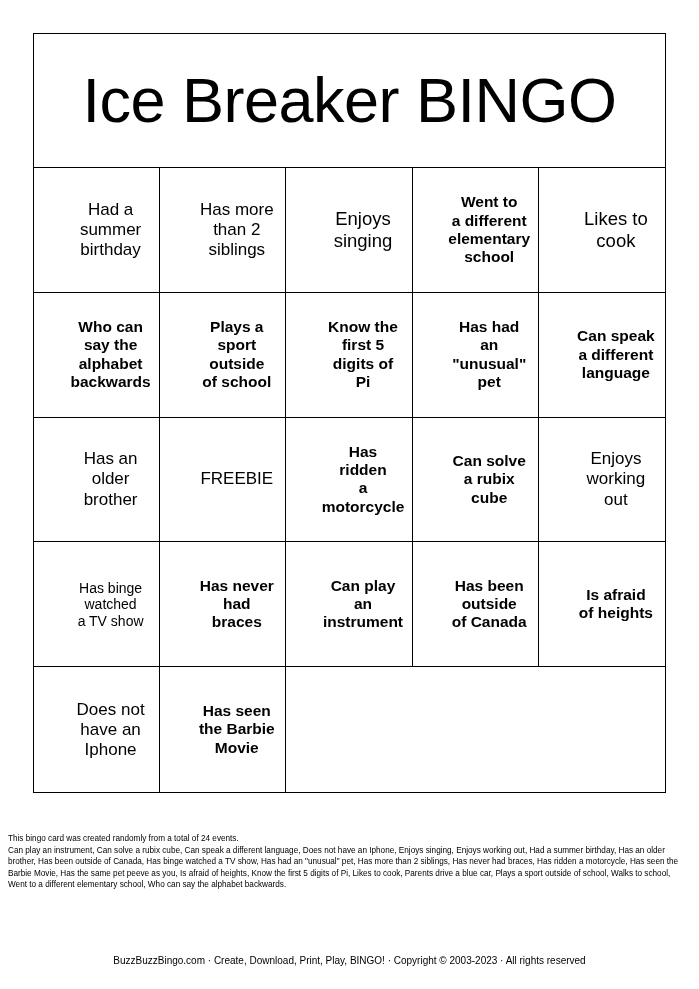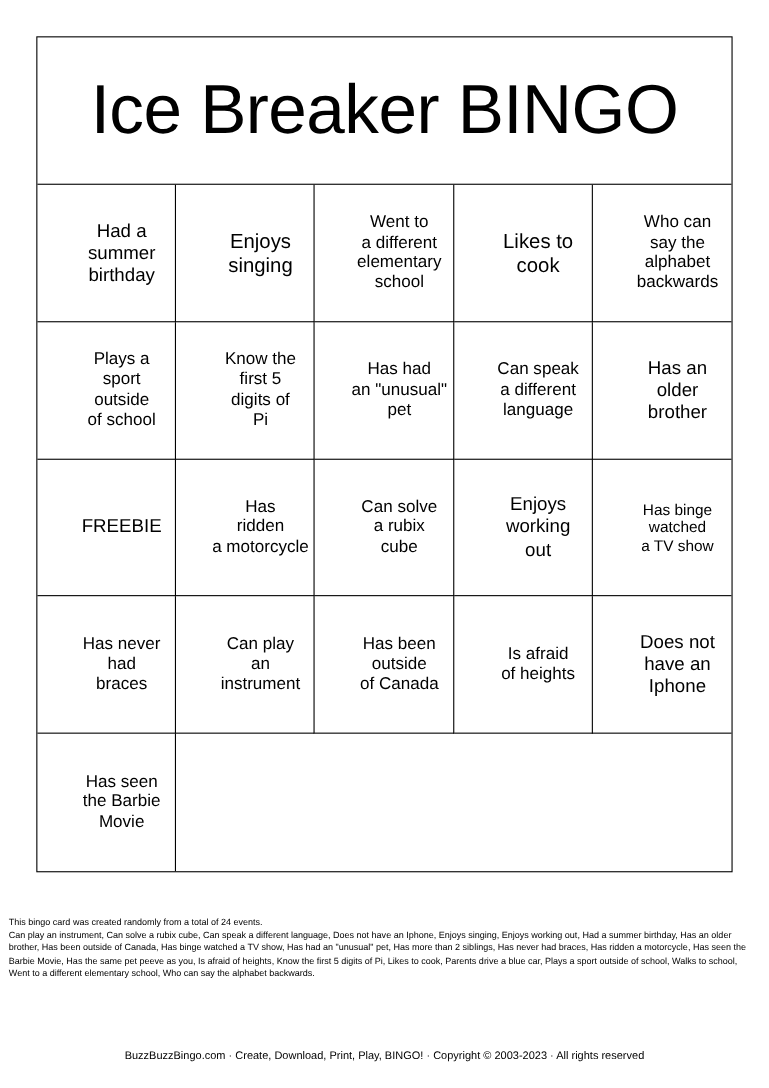--- a/index.html
+++ b/index.html
@@ -72,21 +72,21 @@
 
   .cell-text {
     line-height: 1.18;
     white-space: pre-line;
     display: block;
     margin-left: 28px;
   }
   
   .fs-xl  .cell-text { font-size: 18.5px; }
   .fs-lg  .cell-text { font-size: 17px; }
-  .fs-md  .cell-text { font-size: 15.5px; }
+  .fs-md  .cell-text { font-size: 15.5px; font-weight: bold; }
   .fs-sm  .cell-text { font-size: 14px; }
 
   
   #fine-print {
     position: absolute;
     left: 8px;
     top: 805px;
     width: 672px;
     font-size: 8.2px;
     line-height: 11.6px;
@@ -120,20 +120,25 @@
   <div id="card-title">
     <span class="title-text">Ice Breaker BINGO</span>
   </div>
 
   <div id="bingo-grid">
     <div class="bingo-cell fs-lg">
         <span class="cell-text">Had a
 summer
 birthday</span>
       </div>
+    <div class="bingo-cell fs-lg">
+        <span class="cell-text">Has more
+than 2
+siblings</span>
+      </div>
     <div class="bingo-cell fs-xl">
         <span class="cell-text">Enjoys
 singing</span>
       </div>
     <div class="bingo-cell fs-md">
         <span class="cell-text">Went to
 a different
 elementary
 school</span>
       </div>

